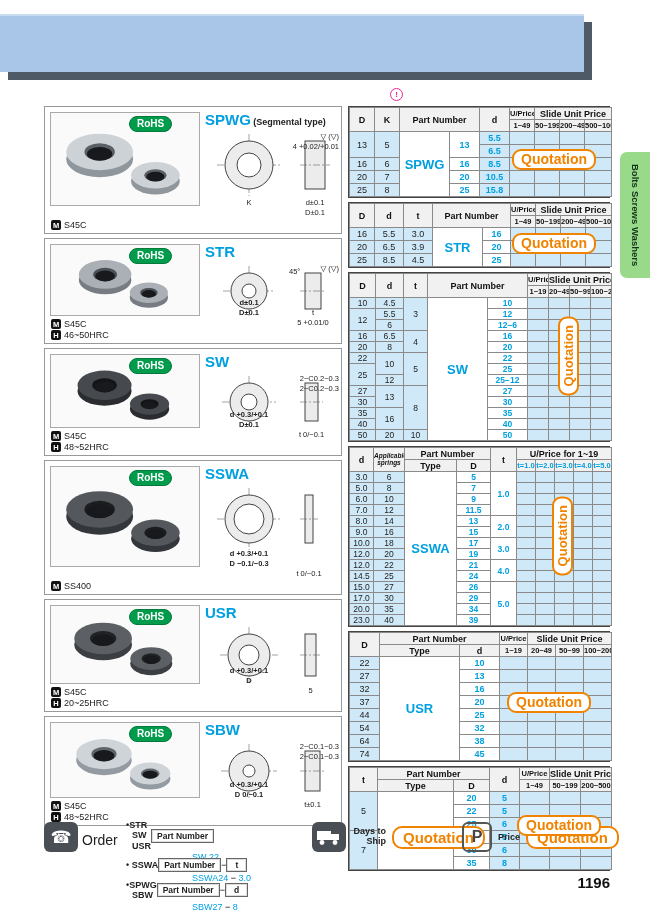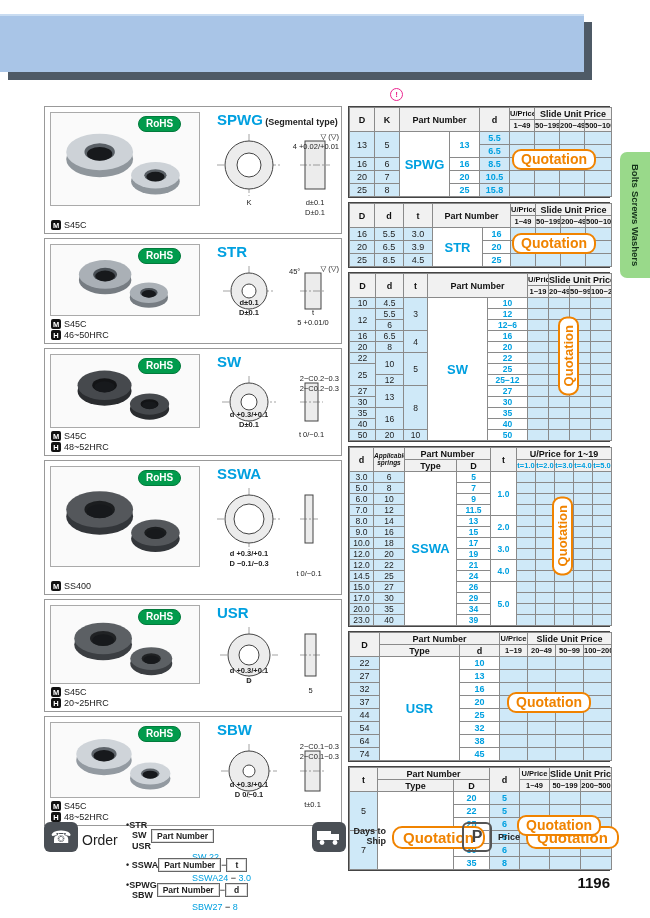--- a/index.html
+++ b/index.html
@@ -15,23 +15,23 @@
     border-radius:7px 0 0 7px;display:flex;align-items:center;justify-content:center;
     writing-mode:vertical-rl;font-size:9.5px;font-weight:bold;color:#15331a;line-height:1.25;text-align:center;}
   
   .cols{position:absolute;left:44px;top:106px;width:566px;display:flex;gap:6px;}
   .colL{width:298px;display:flex;flex-direction:column;gap:4px;}
   .colR{width:262px;display:flex;flex-direction:column;gap:4px;}
   
   .sec{position:relative;border:1px solid #999;background:#fff;}
   .photo{position:absolute;left:5px;top:5px;width:148px;border:1px solid #aaa;background:#fafafa;overflow:hidden;}
   .photo svg{display:block;width:100%;height:100%;}
-  .rohs{position:absolute;left:93px;top:9px;background:#019b4c;border:1px solid #027a3c;color:#fff;
+  .rohs{position:absolute;left:84px;top:9px;background:#019b4c;border:1px solid #027a3c;color:#fff;
     font-size:10px;font-weight:bold;padding:0 7px;border-radius:9px;line-height:14px;z-index:2;}
-  .stitle{position:absolute;left:160px;top:4px;color:#00a0e0;font-weight:bold;font-size:15px;white-space:nowrap;margin-left:12px;}
+  .stitle{position:absolute;left:160px;top:4px;color:#00a0e0;font-weight:bold;font-size:15px;white-space:nowrap;}
   .ssub{color:#222;font-weight:bold;font-size:9px;}
   .draw{position:absolute;left:160px;top:24px;width:136px;}
   .draw text{font-size:7.5px;fill:#222;}
   .draw .cl{stroke:#666;stroke-width:0.6;stroke-dasharray:7 2 2 2;}
   .mats{position:absolute;left:6px;bottom:3px;font-size:9px;color:#222;}
   .mat{display:flex;align-items:center;gap:3px;margin-top:1px;}
   .mic{display:inline-flex;width:10px;height:10px;background:#111;color:#fff;font-size:7.5px;font-weight:bold;
     align-items:center;justify-content:center;border-radius:2px;}
   
   .twrap{position:relative;border:1px solid #444;}

